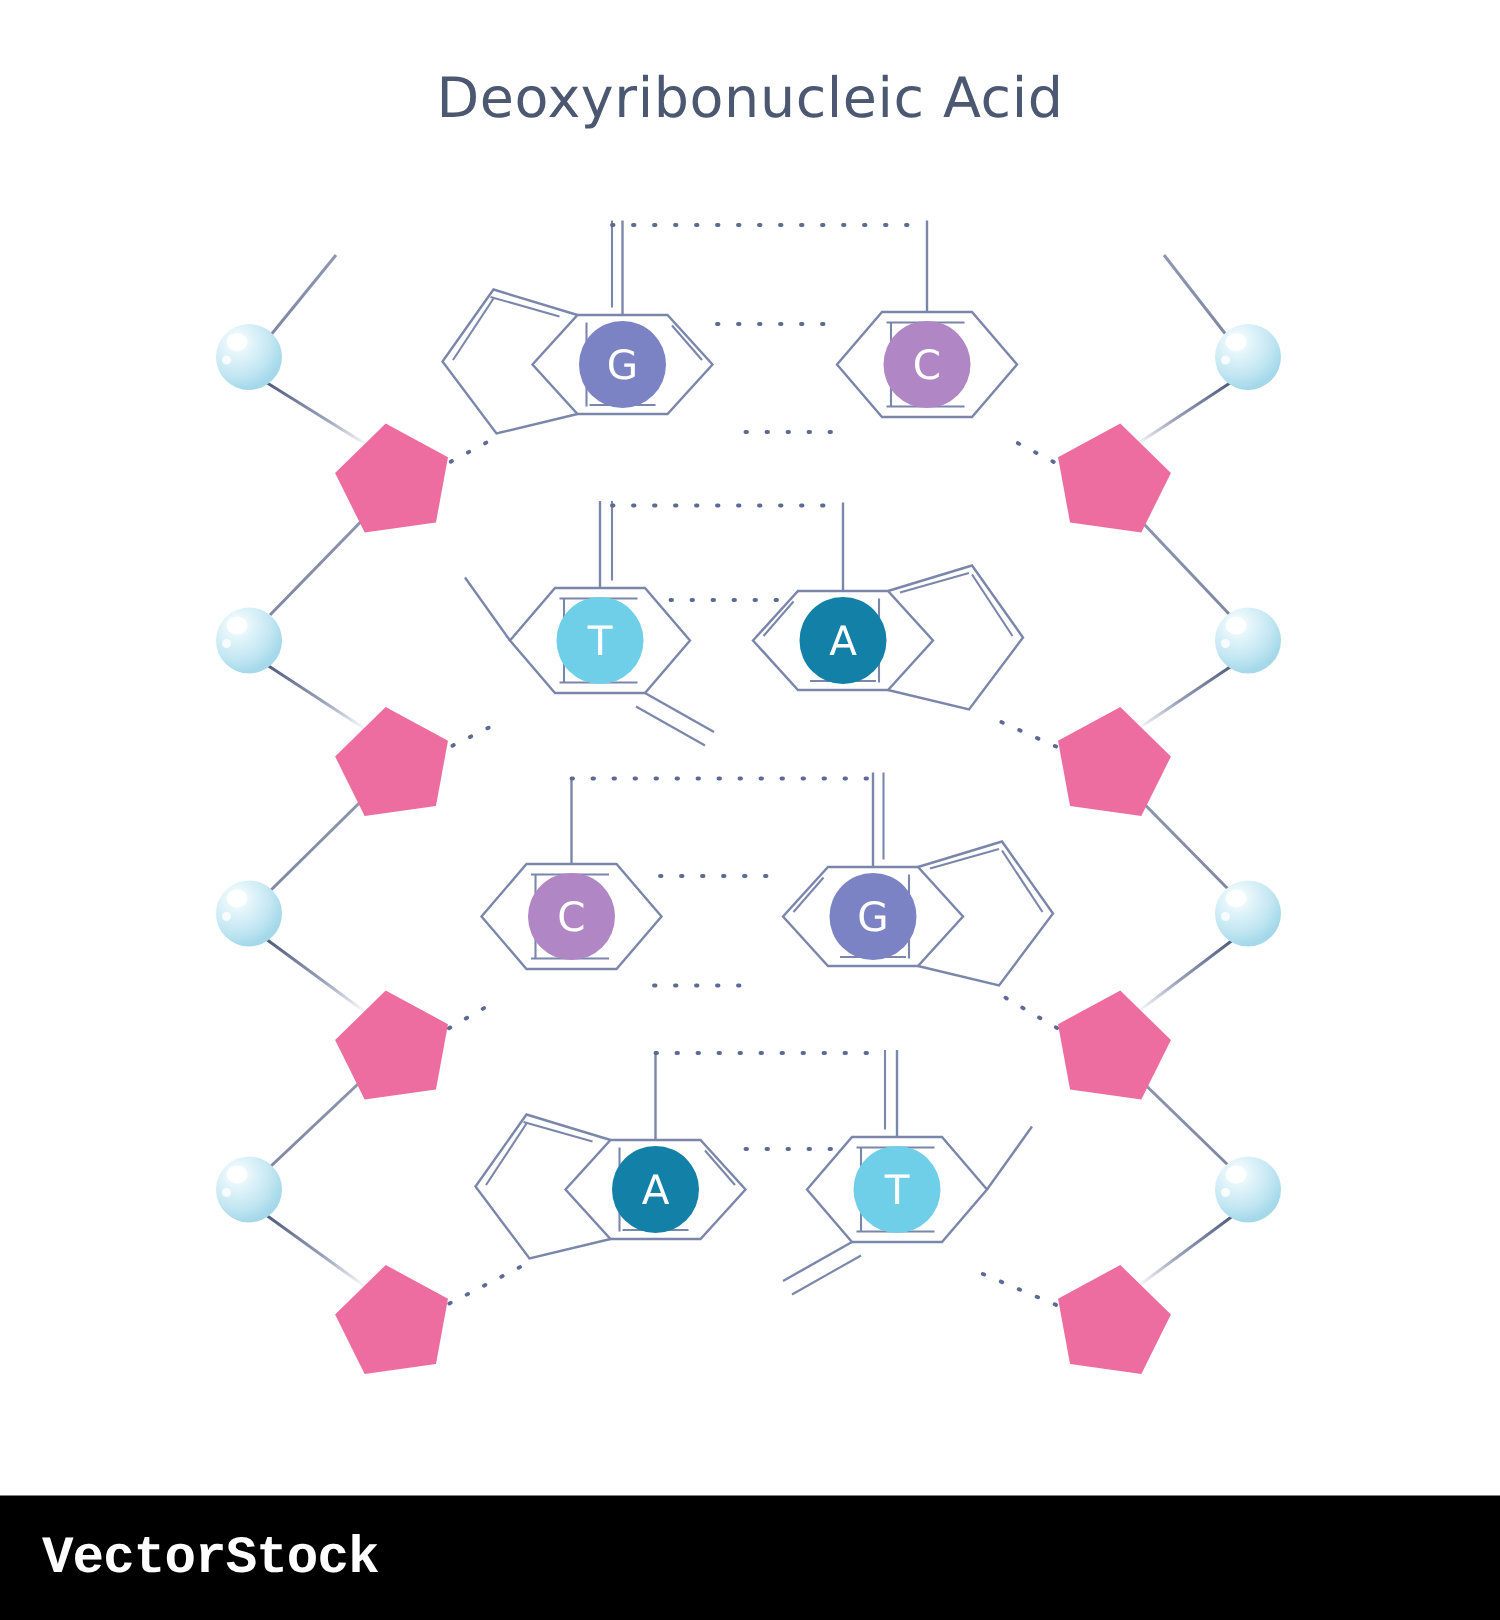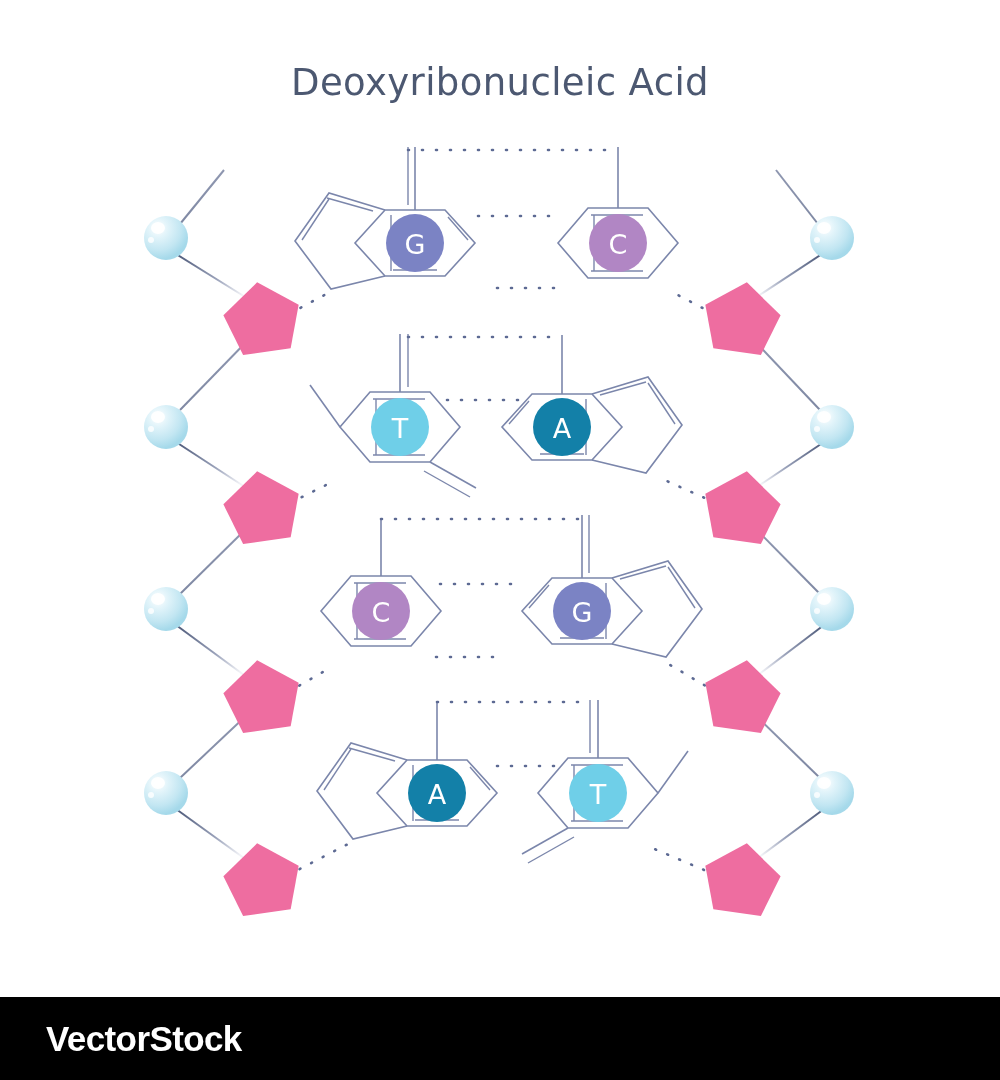--- a/index.html
+++ b/index.html
@@ -24,21 +24,20 @@
     position: absolute;
     top: 44px;
     left: 0;
     width: 1000px;
     text-align: center;
     font-size: 37px;
     font-weight: 400;
     letter-spacing: 0.4px;
     color: #4c5871;
     font-family: "DejaVu Sans", sans-serif;
-    margin-top: 17px;
   }
   #dna-svg {
     position: absolute;
     top: 0;
     left: 0;
   }
   .base-letter {
     font-family: "DejaVu Sans", sans-serif;
     font-size: 27px;
     fill: #ffffff;
@@ -55,23 +54,22 @@
     background: #000000;
   }
   #footer-brand {
     position: absolute;
     left: 28px;
     top: 50%;
     transform: translateY(-50%);
     color: #ffffff;
     font-size: 35px;
     font-weight: 700;
-    font-family: Liberation Sans, sans-serif;
+    font-family: Liberation Mono, monospace;
     letter-spacing: -0.6px;
-    margin-left: 18px;
   }
   #footer-url {
     position: absolute;
     right: 22px;
     top: 50%;
     transform: translateY(-50%);
     color: #ffffff;
     font-size: 26px;
     font-weight: 400;
     font-family: "Liberation Sans", sans-serif;

